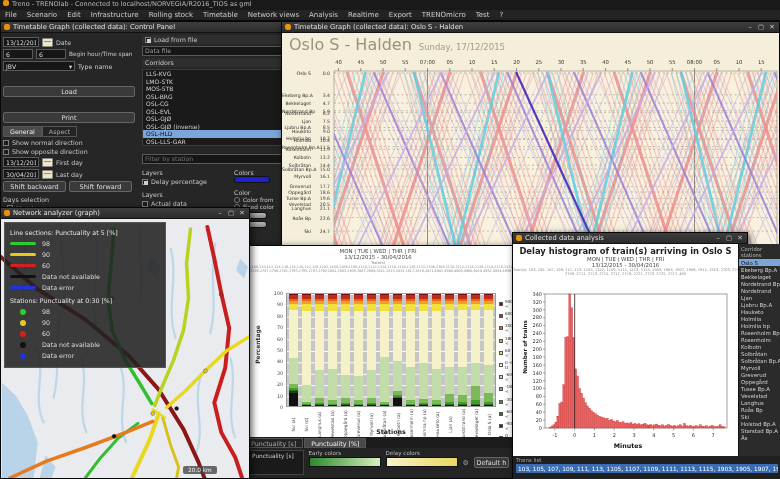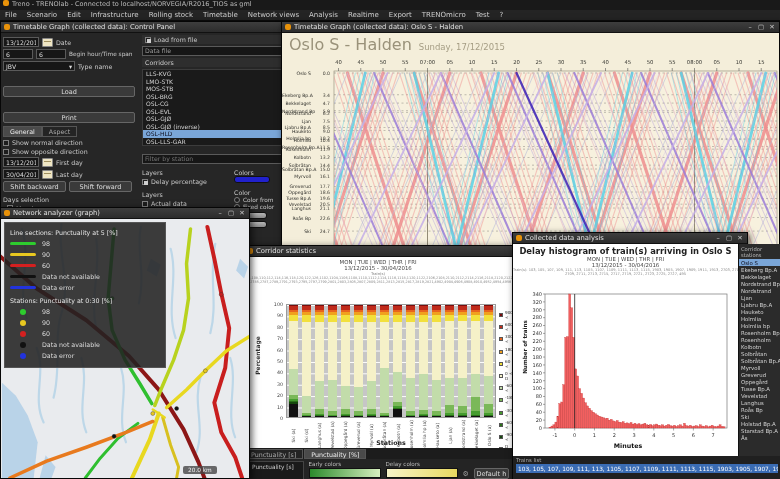--- a/index.html
+++ b/index.html
@@ -842,24 +842,20 @@
               <span class="lg-dot" style="background: rgb(34, 51, 221);"></span>
               <span>Data error</span>
             </div>
           </div>
       </div>
       <div id="scale-badge">20.0 km</div>
     </div>
   </div>
 
   <div class="win" id="corr">
-    <div class="win-tb">
-      <span class="win-ic"></span>
-      <span class="win-ttl">Corridor statistics</span>
-    </div>
     <div id="corr-body">
       <div class="cs-h1">MON | TUE | WED | THR | FRI</div>
       <div class="cs-h2">13/12/2015 - 30/04/2016</div>
       <div class="cs-h3">Train(s)</div>
       <div class="cs-tiny" id="cs-t1">106,108,110,112,114,116,118,120,122,126,1102,1104,1106,1108,1110,1112,1114,1116,1118,1120,1122,2106,2108,2110,2112,2114,2116,2118,2120,2122,2124,2126,2128,2781,27</div>
       <div class="cs-tiny" id="cs-t2">83,2785,2787,2789,2791,2793,2795,2797,2799,2801,2803,2805,2807,2809,2811,2813,2815,2817,2819,2821,4902,4904,4906,4908,4910,4952,4954,4956</div>
       <div id="bars-ylab">Percentage</div>
       <div id="bars-yticks">
           <div class="ytick" style="bottom: 0%;">0</div>
           <div class="ytick" style="bottom: 10%;">10</div>

